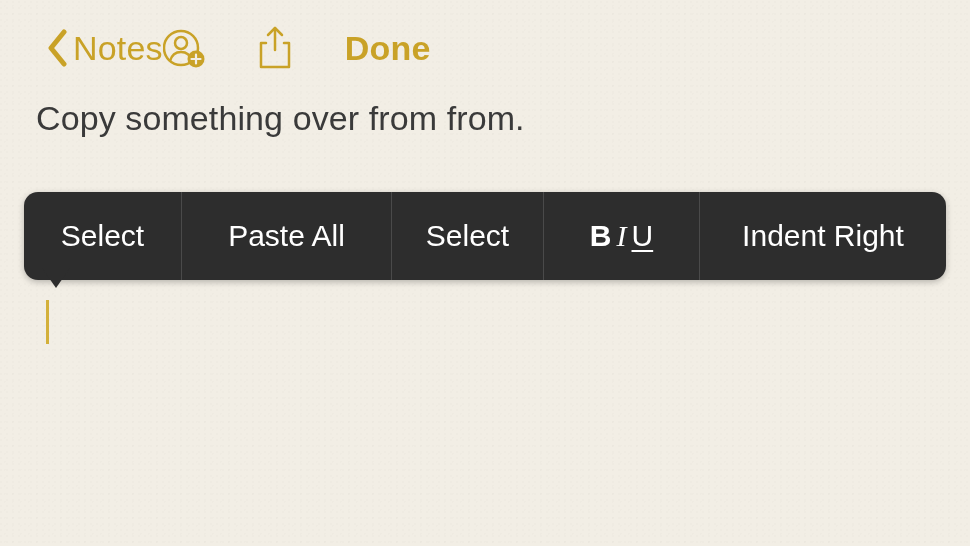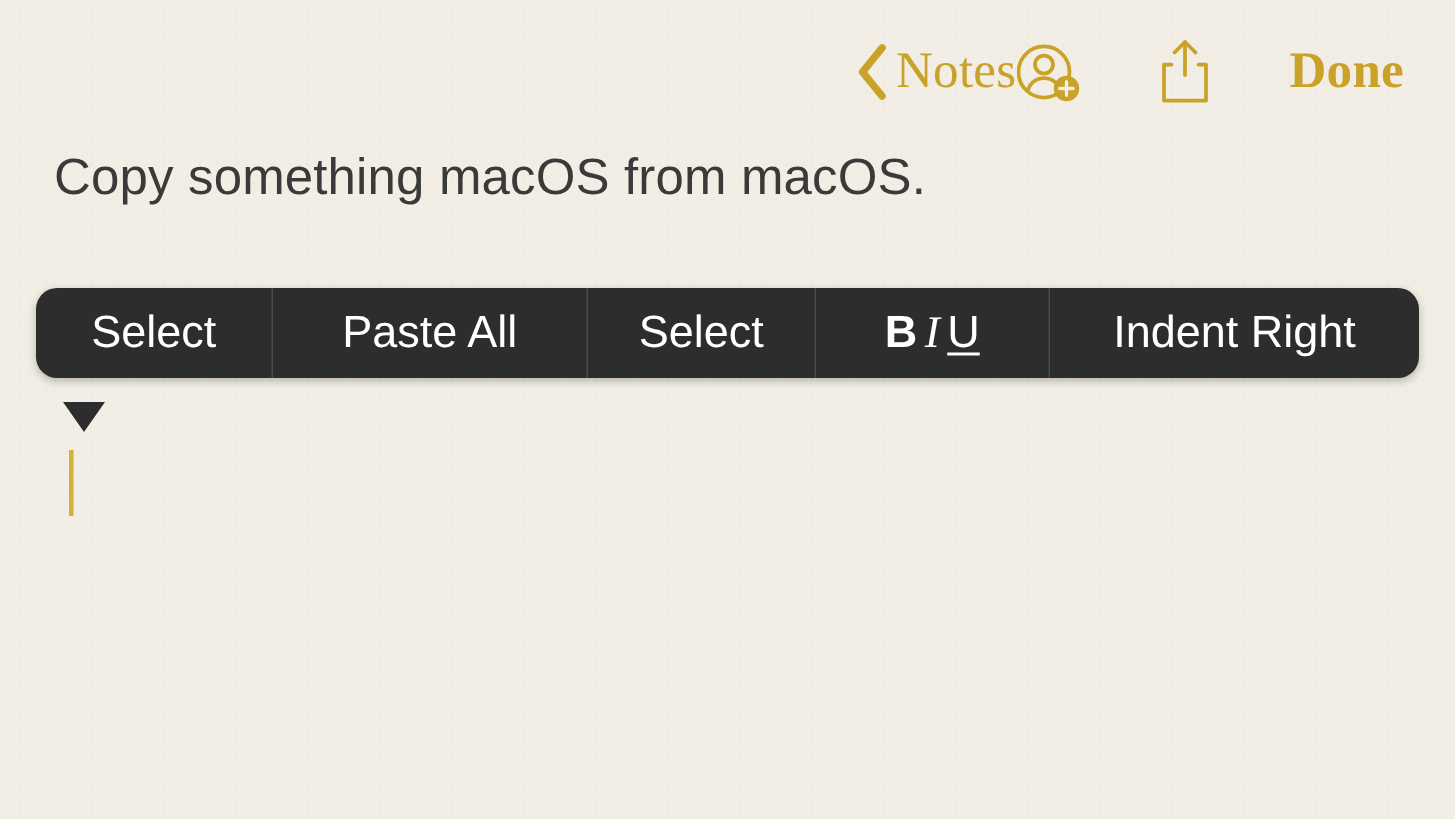--- a/index.html
+++ b/index.html
@@ -24,25 +24,24 @@
       inset: 0;
       background-image: radial-gradient(circle at 20% 30%, rgba(0,0,0,0.01) 1px, transparent 1px),
                         radial-gradient(circle at 60% 70%, rgba(0,0,0,0.01) 1px, transparent 1px);
       background-size: 6px 6px, 8px 8px;
       pointer-events: none;
     }
     
     .nav-bar {
       display: flex;
       align-items: center;
-      justify-content: flex-end;
+      justify-content: flex-start;
       padding: 26px 34px 18px 43px;
       position: relative;
       z-index: 2;
-      font-family: Liberation Serif, serif;
     }
     
     .nav-left {
       display: flex;
       align-items: center;
       gap: 2px;
     }
     
     .back-chevron {
       width: 28px;
@@ -106,21 +105,21 @@
       letter-spacing: 0.1px;
       line-height: 1.2;
     }
     
     
     .context-menu {
       position: absolute;
       top: 192px;
       left: 24px;
       right: 24px;
-      height: 60px;
+      height: 88px;
       background: #2d2d2d;
       border-radius: 14px;
       display: flex;
       align-items: stretch;
       z-index: 3;
       box-shadow: 0 2px 6px rgba(0,0,0,0.25);
     }
     
     .context-menu-tail {
       position: absolute;
@@ -213,21 +212,21 @@
         <path d="M18 2 L18 24" stroke="#c9a227" stroke-width="2.5" stroke-linecap="round"></path>
         <path d="M11 9 L18 2 L25 9" stroke="#c9a227" stroke-width="2.5" stroke-linecap="round" stroke-linejoin="round"></path>
         <path d="M9 17 L4 17 L4 41 L32 41 L32 17 L27 17" stroke="#c9a227" stroke-width="2.5" stroke-linecap="round" stroke-linejoin="round"></path>
       </svg>
     </span>
     <span class="done-button">Done</span>
   </div>
 </div>
 
 <div class="note-body">
-  <div class="note-title">Copy something macOS from macOS.</div>
+  <div class="note-title">Copy something over from from.</div>
 </div>
 
 <div class="context-menu">
   <div class="menu-item select">Select</div>
   <div class="menu-item select-all">Paste All</div>
   <div class="menu-item paste">Select</div>
   <div class="menu-item biu">
     <span class="biu-b">B</span>
     <span class="biu-i">I</span>
     <span class="biu-u">U</span>

